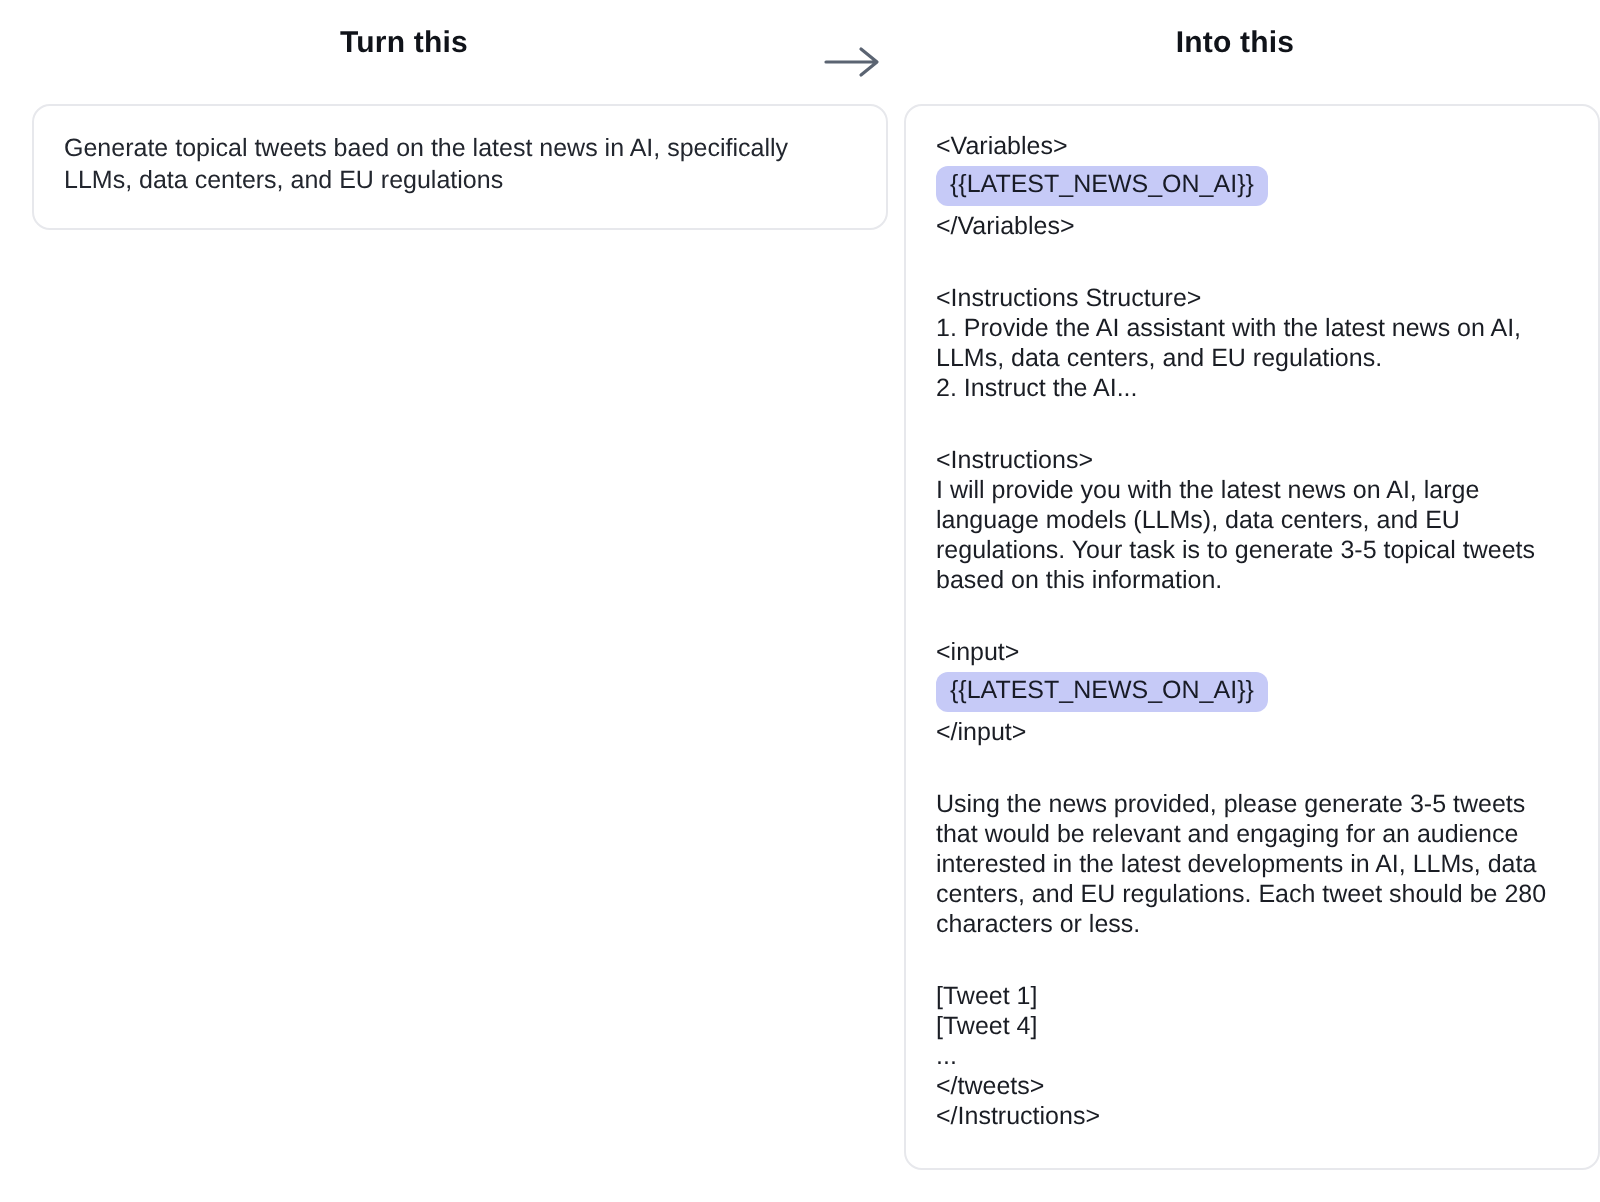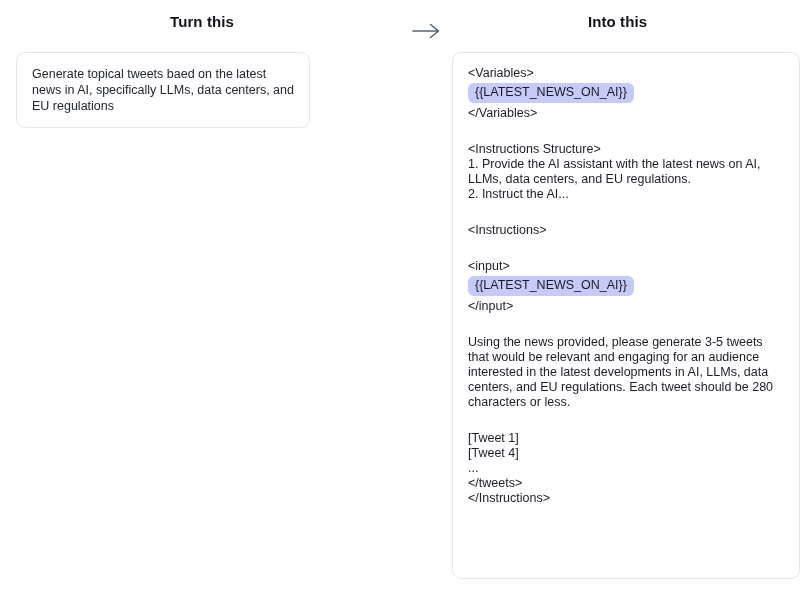--- a/index.html
+++ b/index.html
@@ -36,21 +36,21 @@
   .box {
     position: absolute;
     background: #ffffff;
     border: 1px solid #e7e8ec;
     border-radius: 9px;
     box-sizing: border-box;
   }
   #left-box {
     left: 16px;
     top: 52px;
-    width: 294px;
+    width: 428px;
     min-height: 63px;
     padding: 13px 15px;
     font-size: 12.5px;
     line-height: 16px;
     color: #22262e;
   }
   #right-box {
     left: 452px;
     top: 52px;
     width: 348px;
@@ -99,20 +99,21 @@
   <div id="blocks-container">
       <div class="pline">&lt;Variables&gt;</div>
       <div class="pline"><span class="var-pill" style="background: rgb(198, 202, 247);">{{LATEST_NEWS_ON_AI}}</span></div>
       <div class="pline">&lt;/Variables&gt;</div>
       <div class="pblank"></div>
       <div class="pline">&lt;Instructions Structure&gt;</div>
       <div class="pline">1. Provide the AI assistant with the latest news on AI, LLMs, data centers, and EU regulations.</div>
       <div class="pline">2. Instruct the AI...</div>
       <div class="pblank"></div>
       <div class="pline">&lt;Instructions&gt;</div>
+      <div class="pline">I will provide you with the latest news on AI, large language models (LLMs), data centers, and EU regulations. Your task is to generate 3-5 topical tweets based on this information.</div>
       <div class="pblank"></div>
       <div class="pline">&lt;input&gt;</div>
       <div class="pline"><span class="var-pill" style="background: rgb(198, 202, 247);">{{LATEST_NEWS_ON_AI}}</span></div>
       <div class="pline">&lt;/input&gt;</div>
       <div class="pblank"></div>
       <div class="pline">Using the news provided, please generate 3-5 tweets that would be relevant and engaging for an audience interested in the latest developments in AI, LLMs, data centers, and EU regulations. Each tweet should be 280 characters or less.</div>
       <div class="pblank"></div>
       <div class="pline">[Tweet 1]</div>
       <div class="pline">[Tweet 4]</div>
       <div class="pline">...</div>

